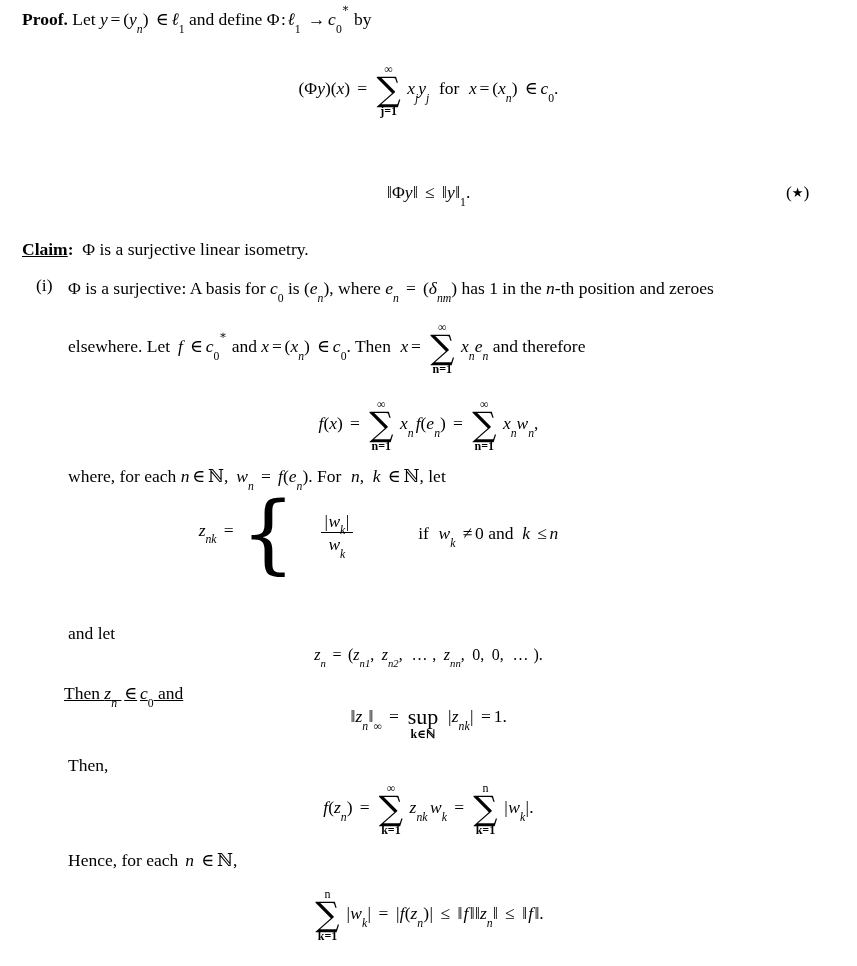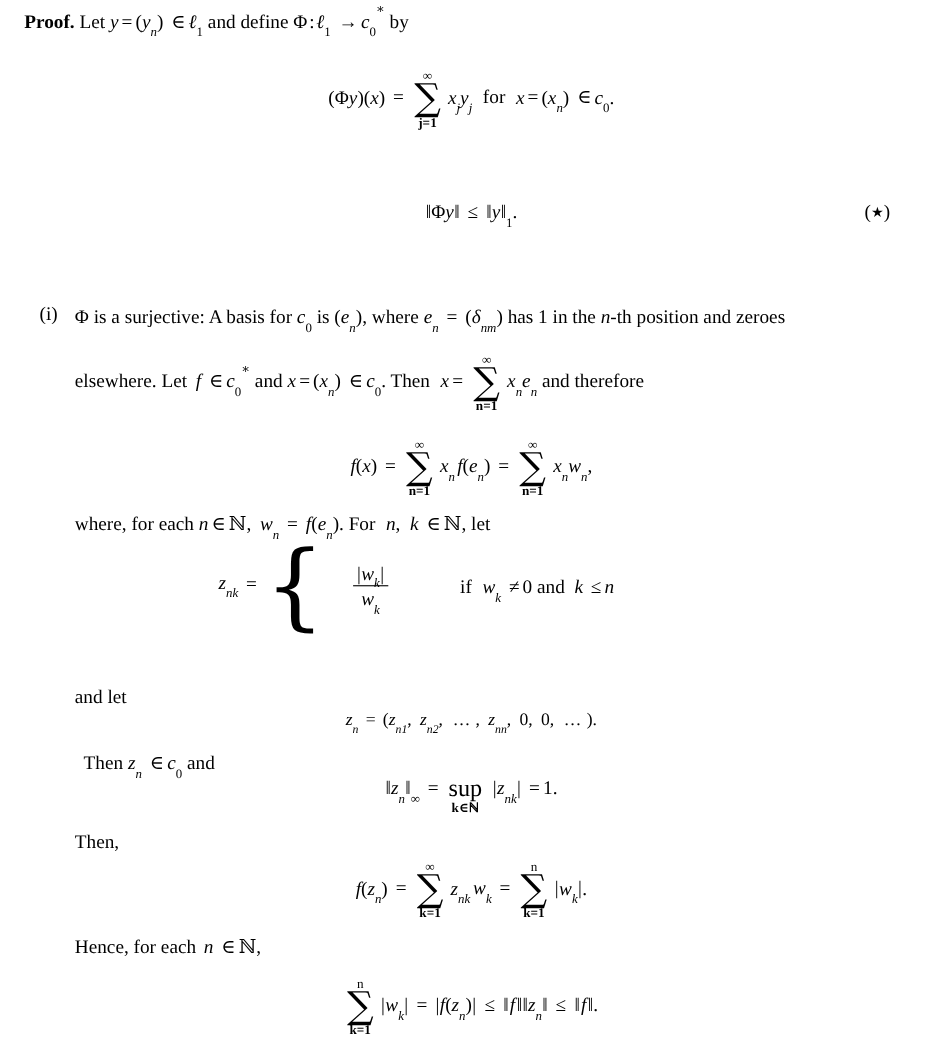--- a/index.html
+++ b/index.html
@@ -193,20 +193,25 @@
     <span class="eq-inner">
       <span class="nbar">‖</span><span class="mtext">Φ</span><span class="mi">y</span><span class="nbar">‖</span>
       <span class="mo">≤</span>
       <span class="nbar">‖</span><span class="mi">y</span><span class="nbar">‖</span><sub>1</sub><span class="mtext">.</span>
     </span>
   </div>
   <div class="tag" style="left:786px; top:182px;">
     <span class="mtext">(</span><span class="star">★</span><span class="mtext">)</span>
   </div>
 
+  <div class="para" style="left:22px; top:236px;">
+    <span class="bold under">Claim</span><span class="bold">:</span>
+    <span style="padding-left:.25em;" class="mtext">Φ</span>
+    <span class="mtext">is a surjective linear isometry.</span>
+  </div>
 
   <div class="li-marker" style="left:36px; top:275px;">
     <span class="mtext">(i)</span>
   </div>
 
   <div class="para" style="left:68px; top:275px;">
     <span class="mtext">Φ</span>
     <span class="mtext">is a surjective: A basis for</span>
     <span class="mi">c</span><sub>0</sub>
     <span class="mtext">is</span>
@@ -306,21 +311,21 @@
       <span class="mtext">(</span><span class="mi">z</span><sub class="sub-it">n1</sub><span class="mtext">,</span>
       <span class="mi" style="padding-left:.22em;">z</span><sub class="sub-it">n2</sub><span class="mtext">,</span>
       <span class="mtext" style="padding:0 .3em;">…</span><span class="mtext">,</span>
       <span class="mi" style="padding-left:.22em;">z</span><sub class="sub-it">nn</sub><span class="mtext">,</span>
       <span class="mn" style="padding-left:.22em;">0</span><span class="mtext">,</span>
       <span class="mn" style="padding-left:.22em;">0</span><span class="mtext">,</span>
       <span class="mtext" style="padding:0 .3em;">…</span><span class="mtext">).</span>
     </span>
   </div>
 
-  <div class="para" style="left:76px; top:680px;">
+  <div class="para" style="left:64px; top:680px;text-decoration:underline;">
     <span class="mtext">Then</span>
     <span class="mi">z</span><sub class="sub-it">n</sub>
     <span class="mo">∈</span><span class="mi">c</span><sub>0</sub>
     <span class="mtext">and</span>
   </div>
 
   <div class="eq" style="top:700px;">
     <span class="eq-inner">
       <span class="nbar">‖</span><span class="mi">z</span><sub class="sub-it">n</sub><span class="nbar">‖</span><sub>∞</sub>
       <span class="mo">=</span>

